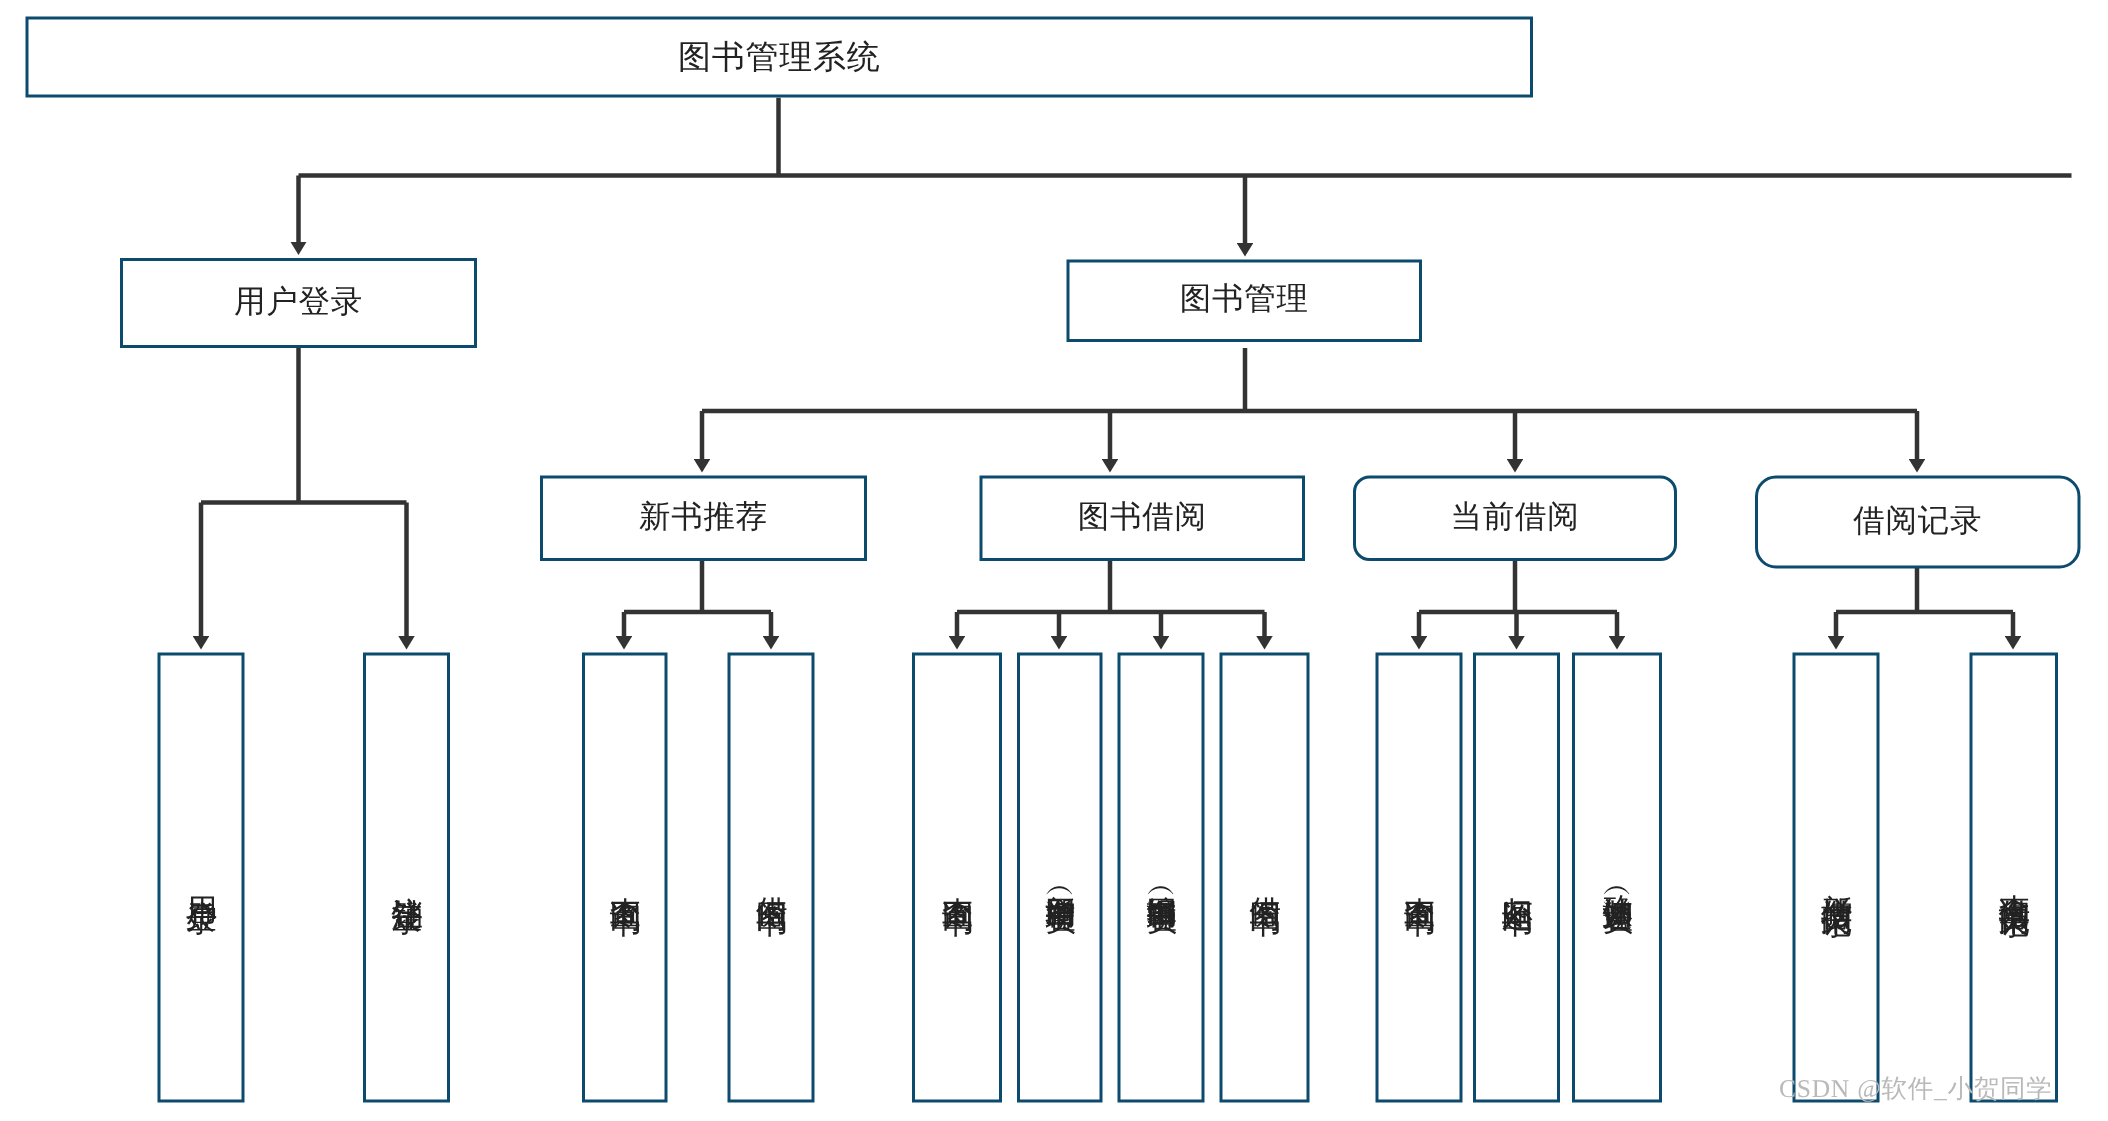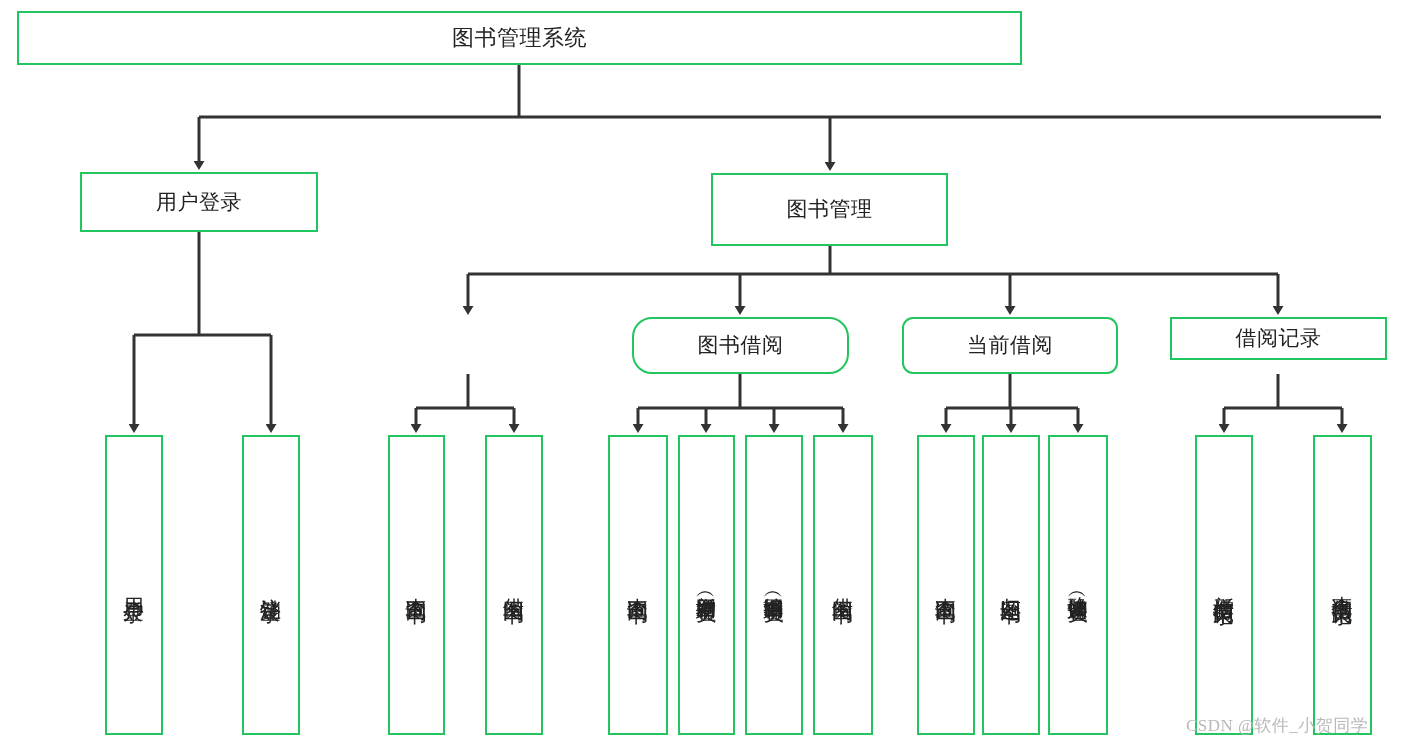--- a/index.html
+++ b/index.html
@@ -22,21 +22,21 @@
     left: 0;
     top: 0;
     width: 1405px;
     height: 747px;
     pointer-events: none;
   }
   .node {
     position: absolute;
     box-sizing: border-box;
     background: #ffffff;
-    border: 2px solid #22c55e;
+    border: 2px solid #0c4a6e;
     display: flex;
     align-items: center;
     justify-content: center;
     color: #222222;
   }
   .node .label {
     font-size: 21px;
     line-height: 1.16;
     letter-spacing: 0.5px;
     color: #222222;
@@ -129,31 +129,34 @@
     </g>
   </svg>
 
   <div class="node root" id="node-root" style="left: 17px; top: 11px; width: 1005px; height: 54px;">
     <span class="label">图书管理系统</span>
   </div>
 
   <div class="node level1" id="node-l1-0" style="left: 80px; top: 172px; width: 238px; height: 60px;">
     <span class="label">用户登录</span>
   </div>
-  <div class="node level1" id="node-l1-1" style="left: 711px; top: 173px; width: 237px; height: 73px;">
+  <div class="node level1" id="node-l1-1" style="left: 711px; top: 173px; width: 237px; height: 55px;">
     <span class="label">图书管理</span>
   </div>
 
-  <div class="node level2" id="node-l2-1" style="left: 632px; top: 317px; width: 217px; height: 57px; border-radius: 20px;">
+  <div class="node level2" id="node-l2-0" style="left: 360px; top: 317px; width: 218px; height: 57px;">
+    <span class="label">新书推荐</span>
+  </div>
+  <div class="node level2" id="node-l2-1" style="left: 653px; top: 317px; width: 217px; height: 57px;">
     <span class="label">图书借阅</span>
   </div>
   <div class="node level2" id="node-l2-2" style="left: 902px; top: 317px; width: 216px; height: 57px; border-radius: 11px;">
     <span class="label">当前借阅</span>
   </div>
-  <div class="node level2" id="node-l2-3" style="left: 1170px; top: 317px; width: 217px; height: 43px;">
+  <div class="node level2" id="node-l2-3" style="left: 1170px; top: 317px; width: 217px; height: 62px; border-radius: 14px;">
     <span class="label">借阅记录</span>
   </div>
 
   <div class="node leaf" id="leaf-0" style="left: 105px; top: 435px; width: 58px; height: 300px;">
     <span class="label">用户登录</span>
   </div>
   <div class="node leaf" id="leaf-1" style="left: 242px; top: 435px; width: 58px; height: 300px;">
     <span class="label">注销登录</span>
   </div>
   <div class="node leaf" id="leaf-2" style="left: 388px; top: 435px; width: 57px; height: 300px;">

